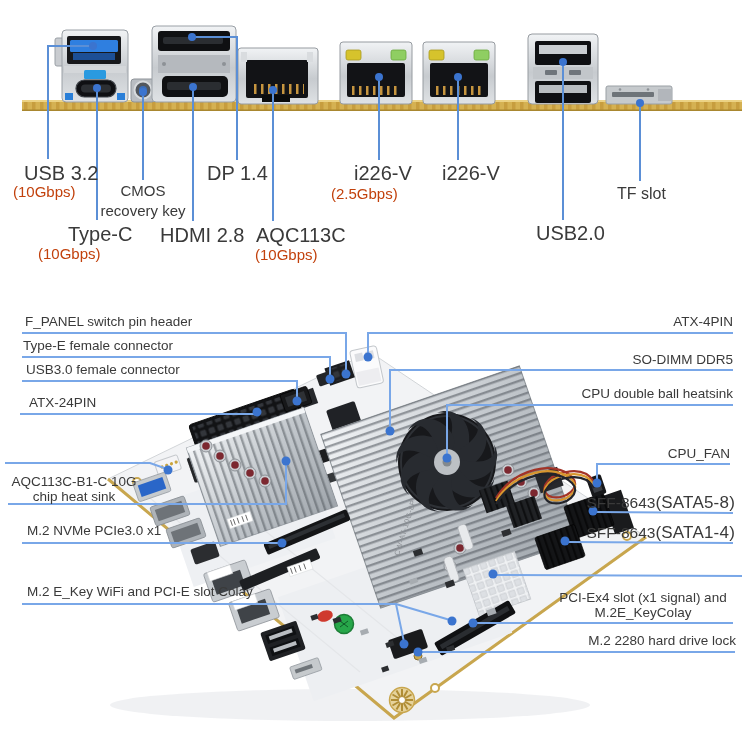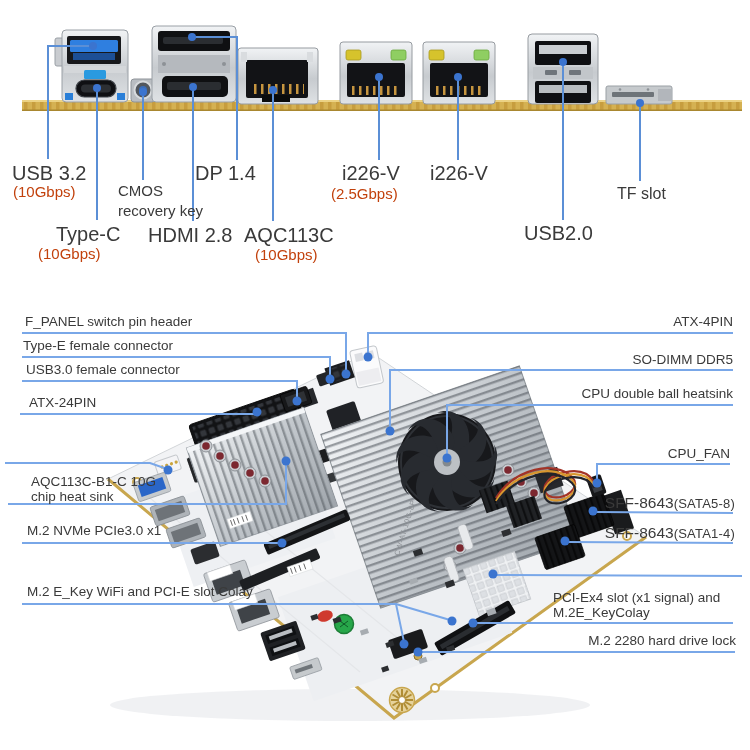--- a/index.html
+++ b/index.html
@@ -1,29 +1,29 @@
 <!DOCTYPE html>
 <html><head>
 <meta charset="utf-8">
 <title></title>
 <style>
   html,body{margin:0;padding:0;background:#ffffff;}
   .canvas{position:relative;width:750px;height:750px;background:#ffffff;overflow:hidden;
           font-family:"Liberation Sans","DejaVu Sans",sans-serif;}
   .canvas svg{position:absolute;left:0;top:0;}
   .lbl{position:absolute;white-space:nowrap;color:#3a3a3a;line-height:1.1;}
-  .big{font-size:20px;}
+  .big{font-size:20px;margin-left:12px;}
   .mid{font-size:15px;}
   .tfs{font-size:16px;}
   .red{font-size:15px;color:#c2410c;}
   .bl{font-size:13.5px;}
-  .ctr{padding-left:21px;}
+  .ctr{text-align:center;}
   .rgt{text-align:right;}
   .two{line-height:15px;white-space:normal;}
-  .sff-small{font-size:13px;letter-spacing:.2px;text-align:center;}
+  .sff-small{font-size:17px;letter-spacing:.2px;text-align:center;}
   .sff-main{font-size:15.5px;}
 </style>
 </head>
 <body>
 
 <div class="canvas">
 
 <svg width="750" height="750" viewBox="0 0 750 750">
   <defs>
     <linearGradient id="silver" x1="0" y1="0" x2="0" y2="1">

